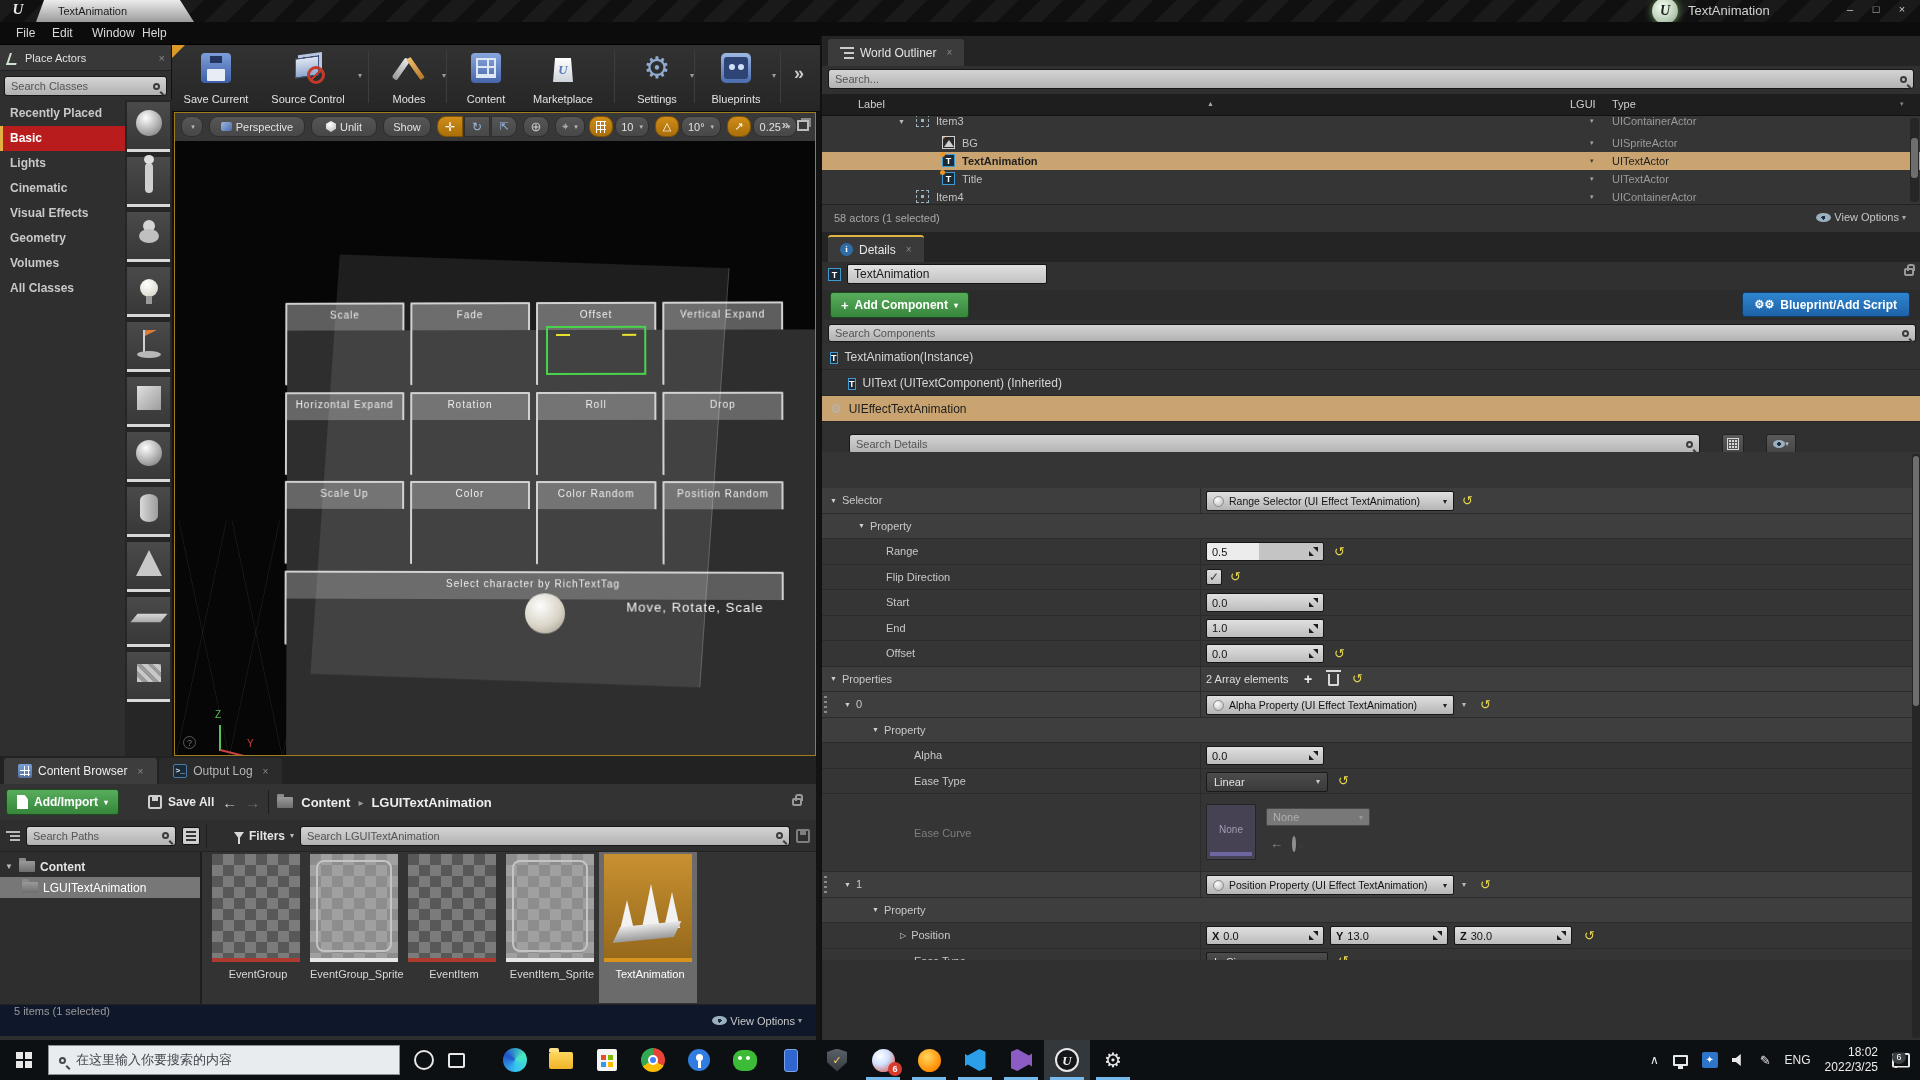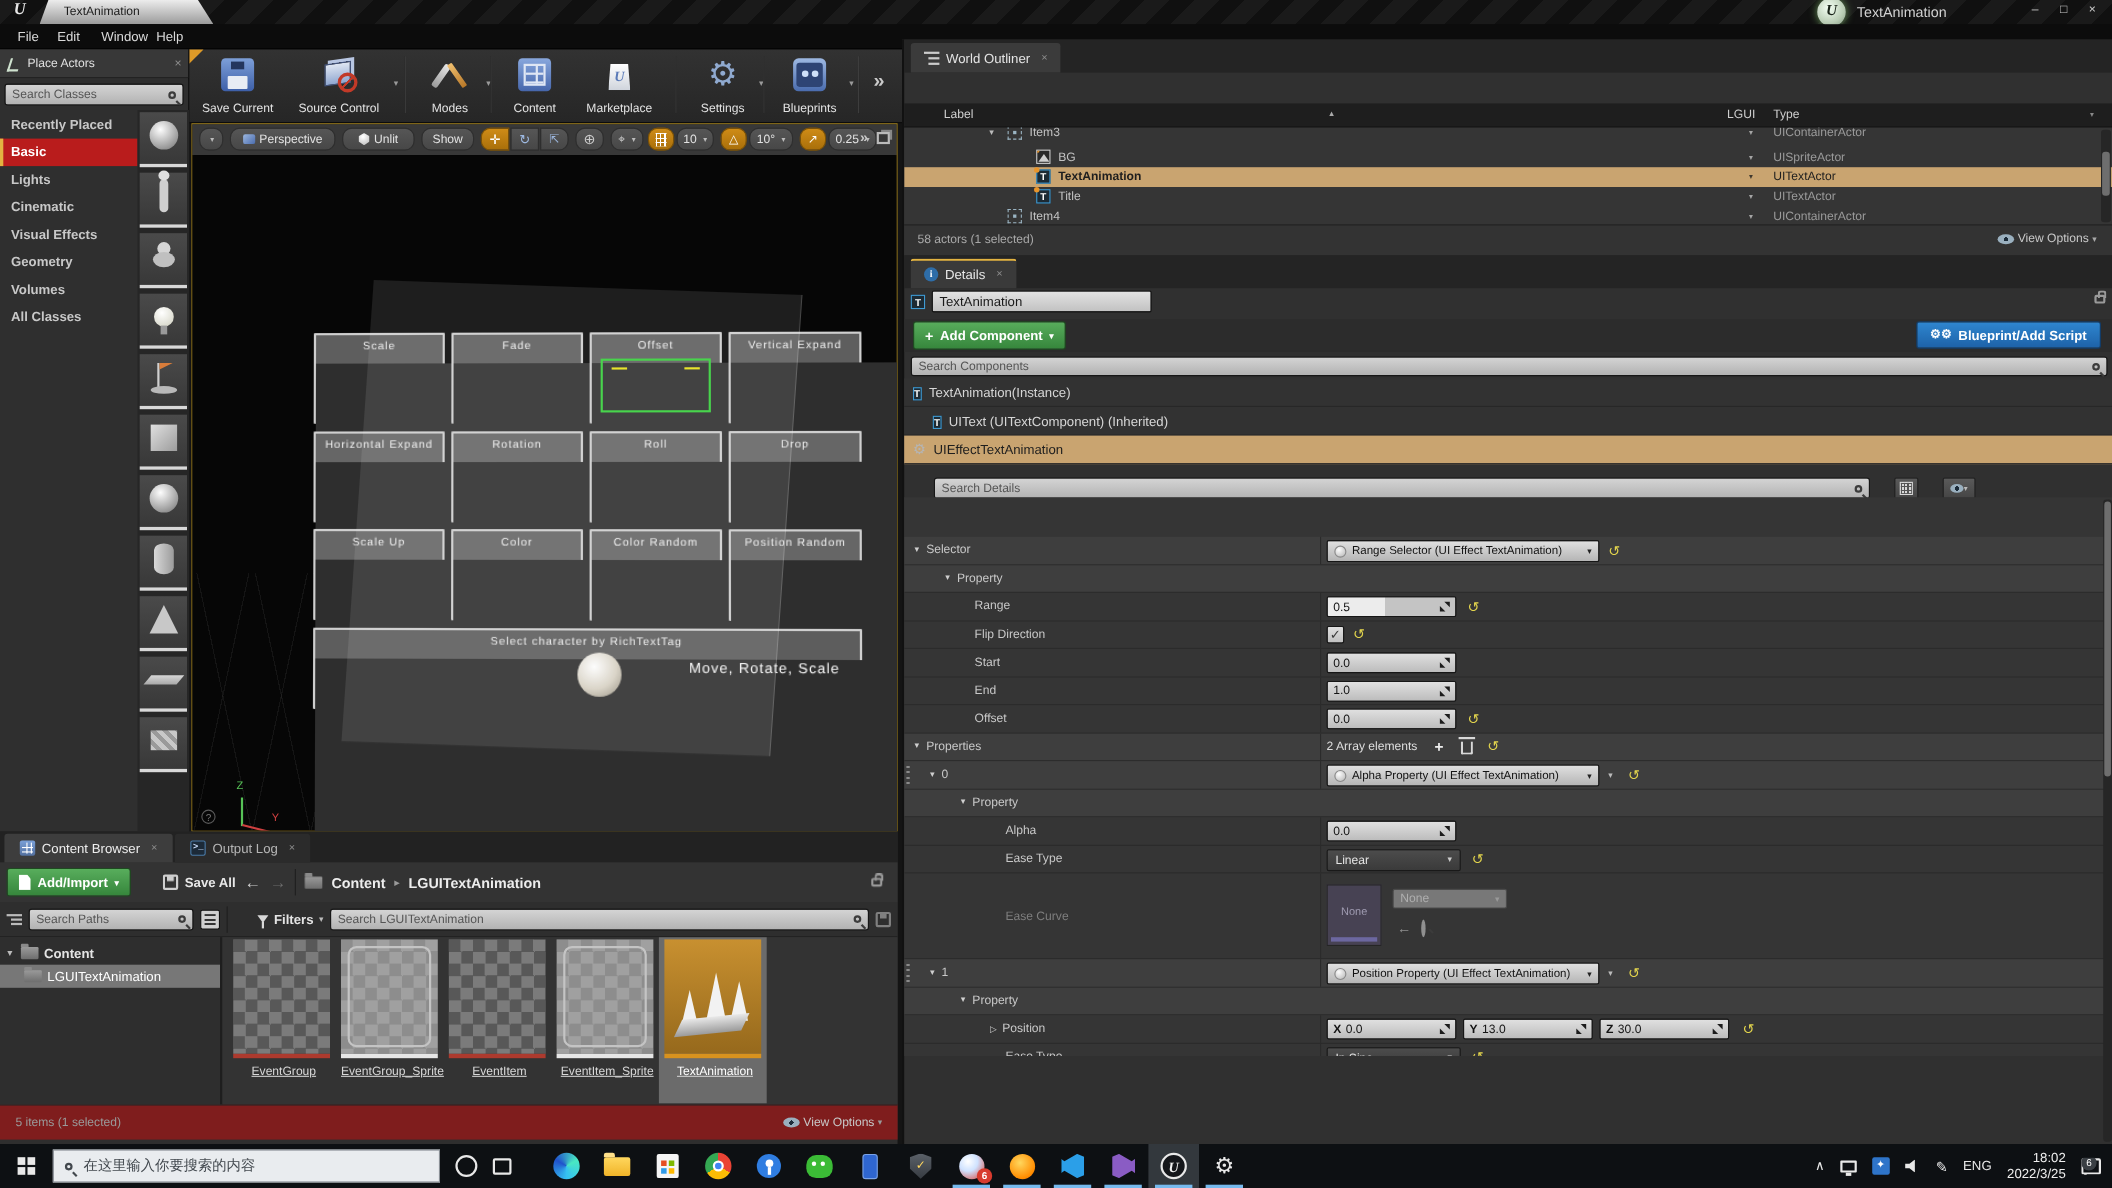--- a/index.html
+++ b/index.html
@@ -110,33 +110,33 @@
   .listbtn{width:18px;height:18px;background:#cfcfcf;border:1px solid #111;border-radius:2px;position:relative;}
   .listbtn::after{content:"";position:absolute;inset:3px;background:repeating-linear-gradient(#333 0 2px,transparent 2px 4px);}
   .funnel{width:0;height:0;border-left:5px solid transparent;border-right:5px solid transparent;border-top:7px solid #d8d8d8;position:relative;}
   .funnel::after{content:"";position:absolute;left:-1px;top:-1px;width:2px;height:6px;background:#d8d8d8;}
   .cbbody{position:relative;height:152px;background:#333;}
   .cbtree{position:absolute;left:0;top:0;width:202px;height:100%;background:#2e2e2e;border-right:2px solid #1e1e1e;padding-top:4px;}
   .treerow{display:flex;align-items:center;gap:5px;height:21px;color:#e4e4e4;font-size:12px;}
   .treerow.sel{background:#777;color:#fff;}
   .exp{font-size:8px;color:#bbb;width:10px;text-align:center;}
   .assets{position:absolute;left:204px;top:0;right:0;height:100%;overflow:hidden;}
-  .asset{position:absolute;width:92px;text-align:center;text-decoration:underline;}
+  .asset{position:absolute;width:92px;text-align:center;}
   .asset .thumbbg{position:absolute;left:-5px;top:-3px;width:98px;height:152px;background:#6b6b6b;display:none;}
   .asset.sel .thumbbg{display:block;}
   .thumb{position:relative;width:88px;height:104px;}
   .thumb.checker{background:repeating-conic-gradient(#7b7b7b 0 25%,#585858 0 50%) 0 0/22px 22px;}
   .thumb.checker-light{background:repeating-conic-gradient(#a0a0a0 0 25%,#8d8d8d 0 50%) 0 0/22px 22px;}
   .thumb.checker-light::after{content:"";position:absolute;inset:6px;border:2px solid #c4c4c4;border-radius:8px;}
   .thumb.textanim{background:linear-gradient(#c89030,#96691c);}
   .spike{position:absolute;width:0;height:0;border-style:solid;border-color:transparent transparent #f2f2f2 transparent;}
   .spikebase{position:absolute;left:14px;bottom:18px;width:58px;height:16px;background:linear-gradient(#e8e8e8,#9a9a9a);transform:skewX(-30deg) rotate(-6deg);}
   .cbar{position:relative;width:88px;height:4px;}
   .aname{position:relative;margin-top:6px;font-size:11px;color:#d8d8d8;line-height:13px;}
-  .cbfoot{height:32px;display:flex;align-items:center;padding:0 14px;color:#9a9a9a;background:#7f1d1d;border-top:1px solid #222;}
+  .cbfoot{height:32px;display:flex;padding:0 14px;color:#9a9a9a;background:#0f172a;border-top:1px solid #222;}
   .eye{width:15px;height:9px;border-radius:50%;background:radial-gradient(circle at 50% 50%,#1c2c3a 0 2px,#9ab0bf 2px);flex:none;}
   
   .right{left:820px;top:36px;width:1100px;height:1004px;background:#303030;border-left:2px solid #111;}
   .wo-tabs{position:absolute;left:0;top:0;width:100%;height:30px;background:#242424;}
   .wo-tab{position:absolute;left:6px;top:3px;height:27px;background:#3b3b3b;border-radius:3px 3px 0 0;display:flex;align-items:center;gap:6px;padding:0 12px;color:#e4e4e4;font-size:12px;}
   .outlic{width:14px;height:12px;background:linear-gradient(#ccc,#ccc) 0 0/14px 2px no-repeat,linear-gradient(#ccc,#ccc) 4px 5px/10px 2px no-repeat,linear-gradient(#ccc,#ccc) 4px 10px/10px 2px no-repeat;}
   .wo-search{position:absolute;left:6px;top:33px;width:1086px;}
   .wo-head{position:absolute;left:0;top:58px;width:100%;height:22px;background:#1e1e1e;border-bottom:1px solid #111;color:#cfcfcf;}
   .wo-rows{position:absolute;left:0;top:80px;width:100%;height:88px;overflow:hidden;background:#353535;}
   .worow{position:absolute;left:0;width:100%;height:18px;display:flex;align-items:center;color:#c2c2c2;}
@@ -586,20 +586,26 @@
   </div>
 
   <div class="abs right">
     <div class="wo-tabs">
       <div class="wo-tab">
         <span class="outlic"></span>
         <span>World Outliner</span>
         <span class="tabx">×</span>
       </div>
     </div>
+    <div class="wo-search">
+      <div class="searchbox">
+        <span style="flex:1">Search...</span>
+        <span class="mag"></span>
+      </div>
+    </div>
     <div class="wo-head">
       <span class="abs" style="left:36px;top:4px">Label</span>
       <span class="abs" style="left:385px;top:6px;font-size:7px;color:#aaa">▲</span>
       <span class="abs" style="left:748px;top:4px">LGUI</span>
       <span class="abs" style="left:790px;top:4px">Type</span>
       <span class="abs" style="left:1078px;top:6px;font-size:7px;color:#888">▾</span>
     </div>
     <div class="wo-rows" id="worows">
         <div class="worow" style="top: -4px;">
           <div class="eyeic"><span class="eye" style="width:13px;height:8px"></span></div>

